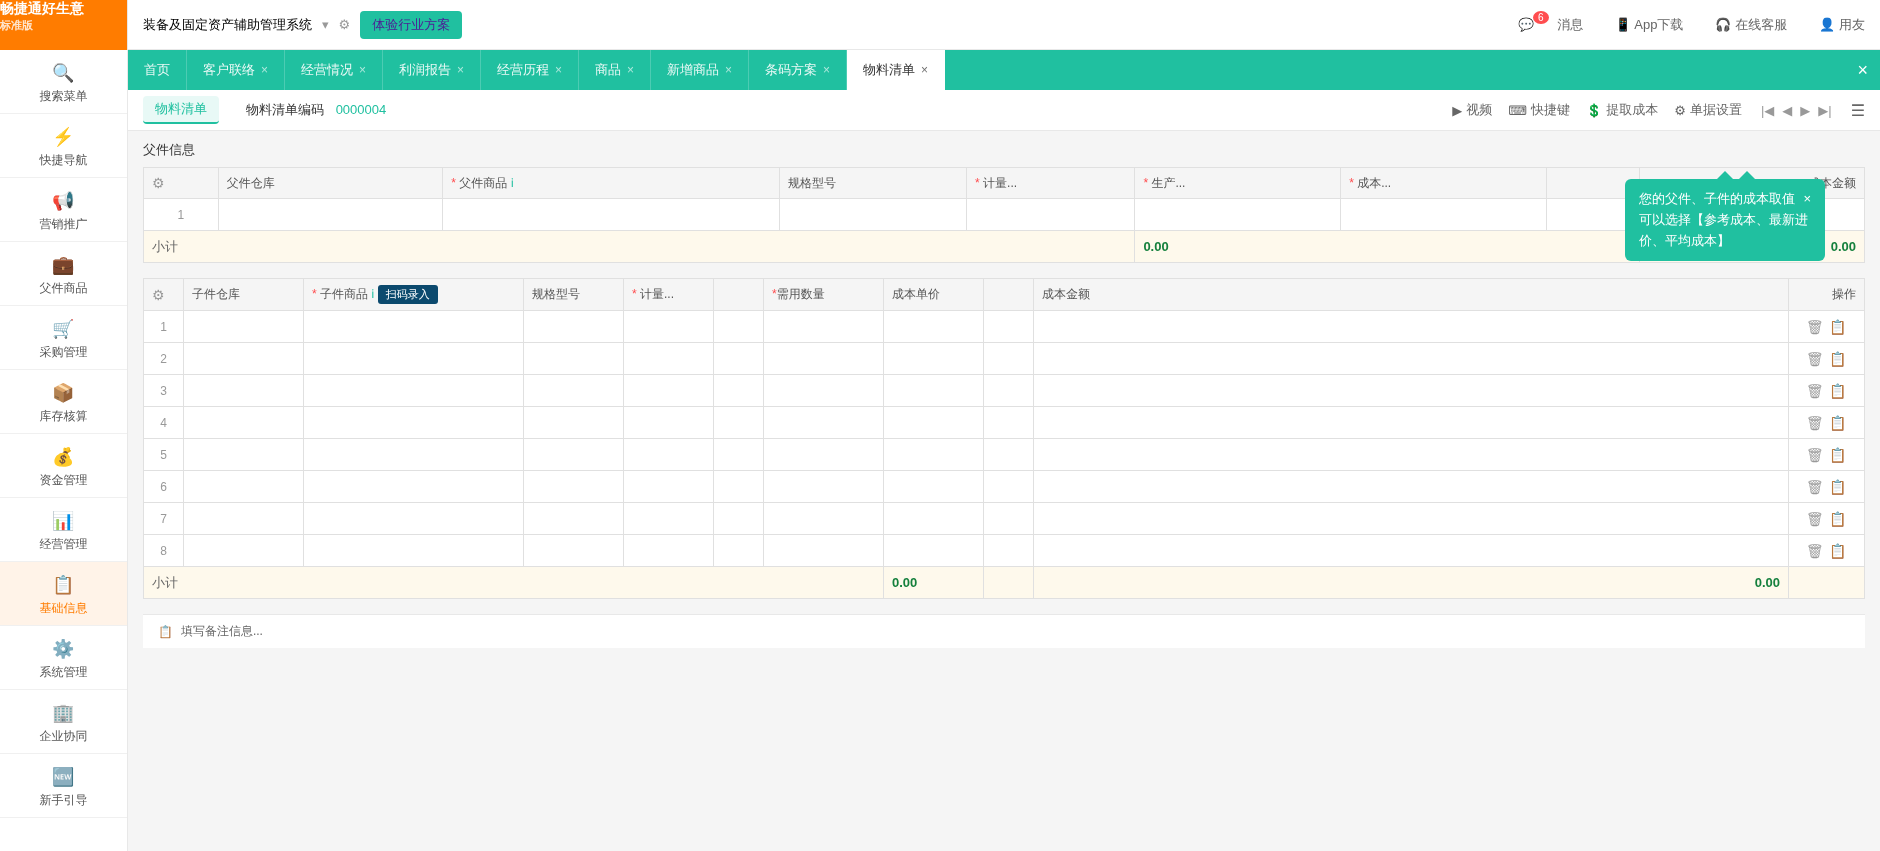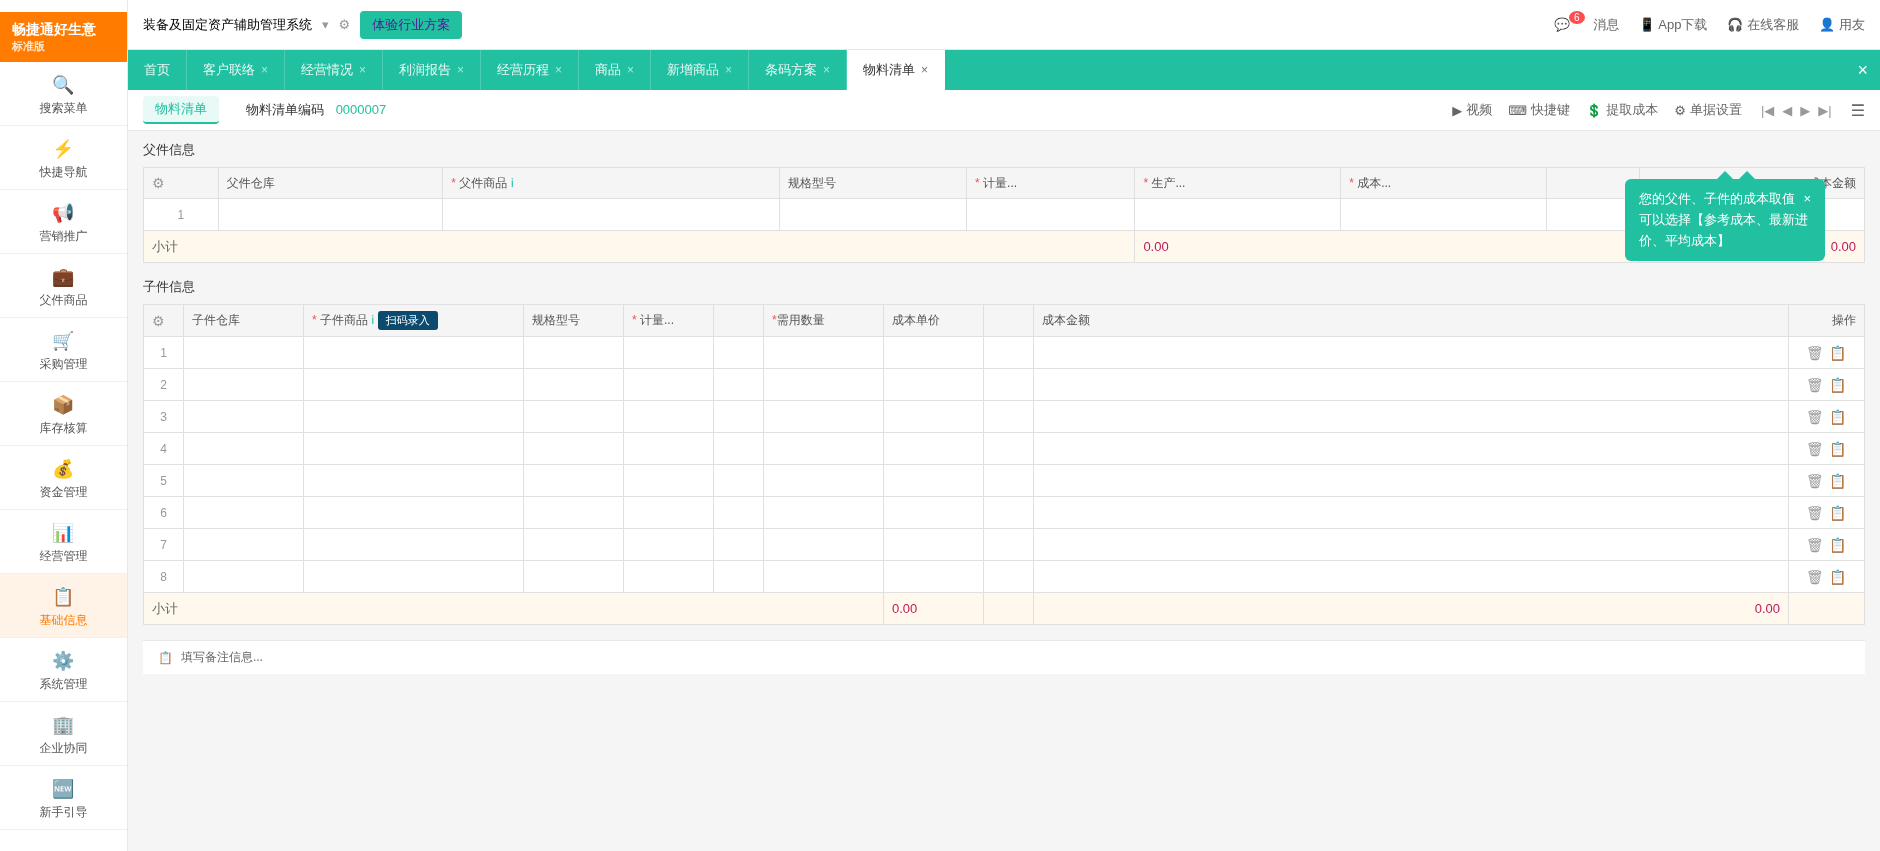--- a/index.html
+++ b/index.html
@@ -11,26 +11,25 @@
       background: #fff;
       display: flex;
       flex-direction: column;
       border-right: 1px solid #e8e8e8;
       flex-shrink: 0;
     }
     .sidebar-logo {
       background: #ff7c00;
       height: 50px;
       display: flex;
-      align-items: center;
-      padding: 0 12px;
+      align-items: flex-start;
+      padding: 0 0;
       color: #fff;
       font-size: 14px;
       font-weight: bold;
-      margin-top: 12px;
     }
     .sidebar-logo-sub {
       font-size: 11px;
       color: rgba(255,255,255,0.8);
     }
     .sidebar-item {
       display: flex;
       flex-direction: column;
       align-items: center;
       padding: 12px 0 8px;
@@ -70,21 +69,21 @@
       color: #4c1d95;
       border: none;
       padding: 5px 12px;
       border-radius: 4px;
       cursor: pointer;
       font-size: 13px;
     }
     .top-header-right {
       display: flex;
       align-items: center;
-      gap: 20px;
+      gap: 32px;
       color: #666;
       font-size: 13px;
     }
     .top-header-right span { cursor: pointer; }
 
     
     .nav-tabs {
       background: #20c0a0;
       display: flex;
       align-items: center;
@@ -167,21 +166,21 @@
     .data-table td {
       border: 1px solid #e0e0e0;
       padding: 4px 8px;
       height: 32px;
     }
     .data-table .subtotal-row td {
       background: #fef9ec;
       font-size: 13px;
     }
     .data-table .subtotal-label { color: #666; }
-    .data-table .subtotal-value { font-weight: normal; color: #be185d; }
+    .data-table .subtotal-value { font-weight: bold; color: #15803d; }
     .row-num { color: #999; text-align: center; }
 
     .settings-icon { color: #999; font-size: 14px; cursor: pointer; }
 
     
     .scan-btn {
       background: #0c4a6e;
       color: #fff;
       border: none;
       padding: 2px 8px;
@@ -375,21 +374,21 @@
     </div>
     <div class="nav-close-all">×</div>
   </div>
 
   <div class="toolbar">
     <div class="toolbar-tab active">
       <span>物料清单</span>
     </div>
     <div class="toolbar-tab">
       <span>物料清单编码</span>
-      <span style="margin-left:8px;color:#20c0a0;">0000007</span>
+      <span style="margin-left:8px;color:#20c0a0;">0000004</span>
     </div>
     <div class="toolbar-right">
       <span>
         <span>▶</span>
         <span>视频</span>
       </span>
       <span>
         <span>⌨</span>
         <span>快捷键</span>
       </span>
@@ -465,21 +464,20 @@
             </td>
             <td style="text-align:right;">
               <span class="subtotal-value">0.00</span>
             </td>
           </tr>
         </tbody>
       </table>
     </div>
 
     <div class="section">
-      <div class="section-title">子件信息</div>
       <table class="data-table">
         <thead>
           <tr>
             <th style="width:40px;">
               <span class="settings-icon">⚙</span>
             </th>
             <th style="width:120px;">子件仓库</th>
             <th style="width:220px;">
               <span class="required">*</span> 子件商品
               <span style="color:#20c0a0;cursor:pointer;">ℹ</span>

